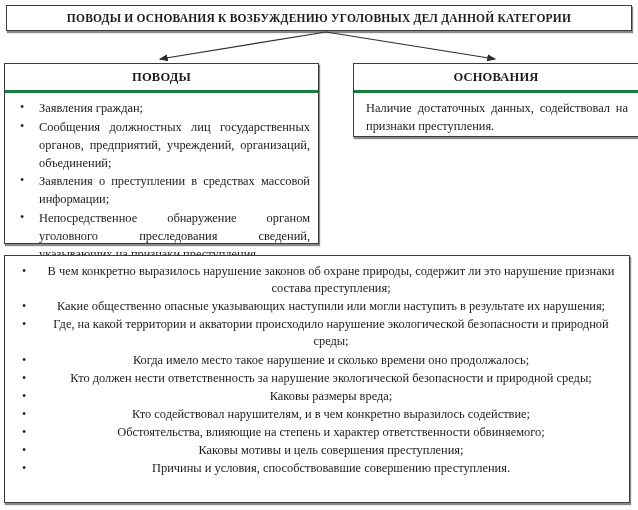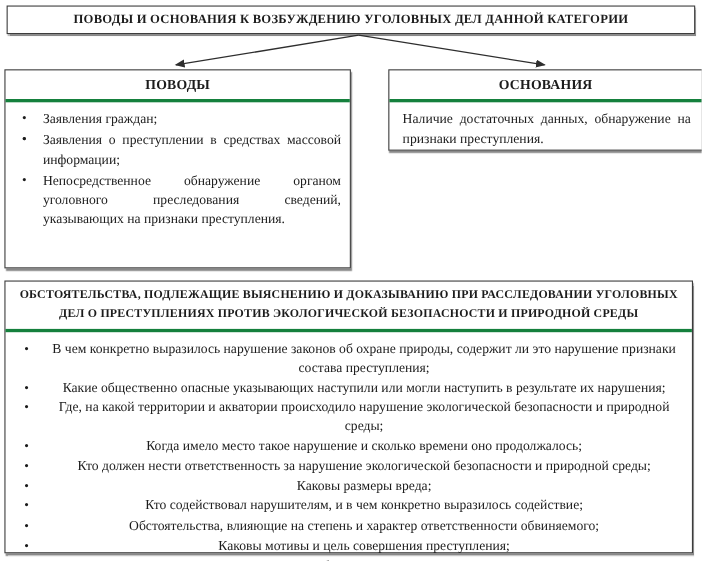--- a/index.html
+++ b/index.html
@@ -97,39 +97,39 @@
 
   <div class="box povody-box">
     <div class="box-header">ПОВОДЫ</div>
     <ul class="bullet-list justify-list">
         <li>
         <span class="bullet">•</span>
         <span class="item-text">Заявления граждан;</span>
       </li>
         <li>
         <span class="bullet">•</span>
+        <span class="item-text">Сообщения должностных лиц государственных органов, предприятий, учреждений, организаций, объединений;</span>
       </li>
         <li>
         <span class="bullet">•</span>
         <span class="item-text">Заявления о преступлении в средствах массовой информации;</span>
       </li>
         <li>
         <span class="bullet">•</span>
         <span class="item-text">Непосредственное обнаружение органом уголовного преследования сведений, указывающих на признаки преступления.</span>
       </li>
       </ul>
   </div>
 
   <div class="box osnovaniya-box">
     <div class="box-header">ОСНОВАНИЯ</div>
-    <div class="osn-body">Наличие достаточных данных, обнаружение на признаки преступления.</div>
+    <div class="osn-body">Наличие достаточных данных, содействовал на признаки преступления.</div>
   </div>
 
   <div class="box circ-box">
-    <div class="box-header">ОБСТОЯТЕЛЬСТВА, ПОДЛЕЖАЩИЕ ВЫЯСНЕНИЮ И ДОКАЗЫВАНИЮ ПРИ РАССЛЕДОВАНИИ УГОЛОВНЫХ ДЕЛ О ПРЕСТУПЛЕНИЯХ ПРОТИВ ЭКОЛОГИЧЕСКОЙ БЕЗОПАСНОСТИ И ПРИРОДНОЙ СРЕДЫ</div>
     <ul class="bullet-list circ-list">
         <li>
         <span class="bullet">•</span>
         <span class="item-text">В чем конкретно выразилось нарушение законов об охране природы, содержит ли это нарушение признаки состава преступления;</span>
       </li>
         <li>
         <span class="bullet">•</span>
         <span class="item-text">Какие общественно опасные указывающих наступили или могли наступить в результате их нарушения;</span>
       </li>
         <li>

